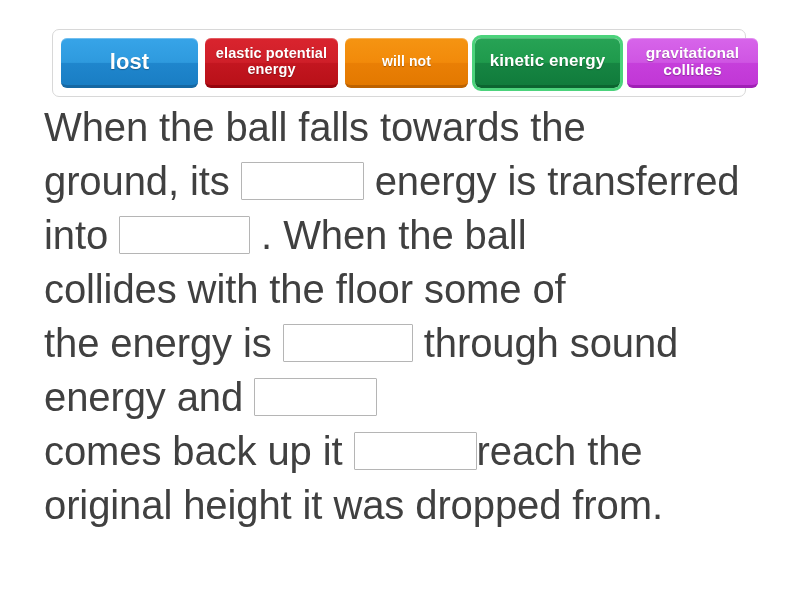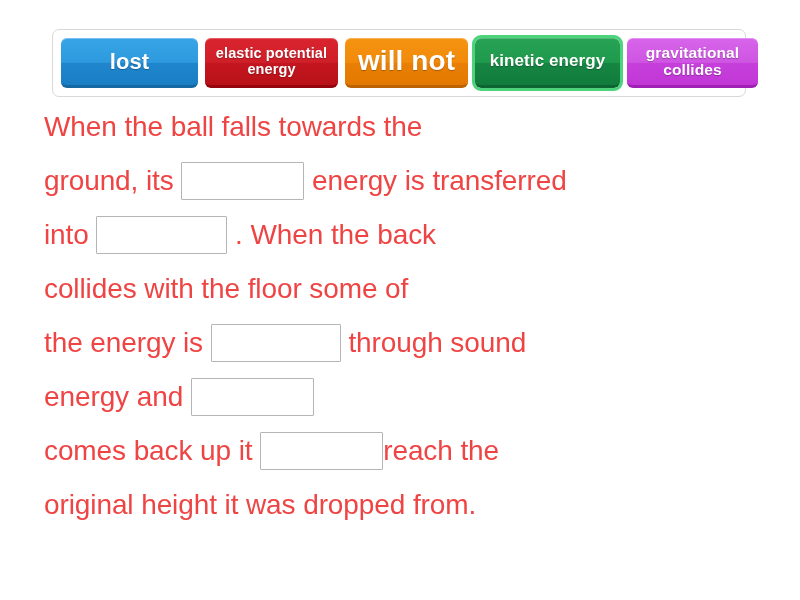--- a/index.html
+++ b/index.html
@@ -72,21 +72,21 @@
   }
   .tile-elastic {
     width: 133px;
     font-size: 14.5px;
     background: linear-gradient(to bottom, #d9242e 0%, #cf1f29 52%, #c31620 53%, #b91118 100%);
     border-bottom: 3px solid #96050d;
     box-shadow: inset 0 1px 0 rgba(255,255,255,0.25);
   }
   .tile-willnot {
     width: 123px;
-    font-size: 28px;
+    font-size: 14px;
     background: linear-gradient(to bottom, #f59412 0%, #f28a0a 52%, #ea7f05 53%, #e37900 100%);
     border-bottom: 3px solid #bd6200;
     box-shadow: inset 0 1px 0 rgba(255,255,255,0.28);
   }
   .tile-kinetic {
     width: 145px;
     font-size: 17px;
     background: linear-gradient(to bottom, #27a355 0%, #1f9a4c 52%, #168542 53%, #117c3c 100%);
     border-bottom: 3px solid #0c6430;
     box-shadow: inset 0 1px 0 rgba(255,255,255,0.22);
@@ -100,22 +100,22 @@
     border-bottom: 3px solid #a020b5;
     box-shadow: inset 0 1px 0 rgba(255,255,255,0.28);
   }
 
   
   .sentence {
     position: absolute;
     left: 44px;
     top: 100px;
     width: 730px;
-    font-size: 28px;
-    color: #ef4444;
+    font-size: 40px;
+    color: #404040;
     line-height: 54px;
     font-weight: 400;
     letter-spacing: -0.1px;
   }
   .sentence .line {
     white-space: nowrap;
     height: 54px;
     display: flex;
     align-items: center;
   }
@@ -163,21 +163,21 @@
 
     <div class="line">
       <span class="txt">ground, its </span>
       <span class="blank w123"></span>
       <span class="txt"> energy is transferred</span>
     </div>
 
     <div class="line">
       <span class="txt">into </span>
       <span class="blank w131"></span>
-      <span class="txt"> . When the back</span>
+      <span class="txt"> . When the ball</span>
     </div>
 
     <div class="line">
       <span class="txt">collides with the floor some of</span>
     </div>
 
     <div class="line">
       <span class="txt">the energy is </span>
       <span class="blank w130"></span>
       <span class="txt"> through sound</span>

